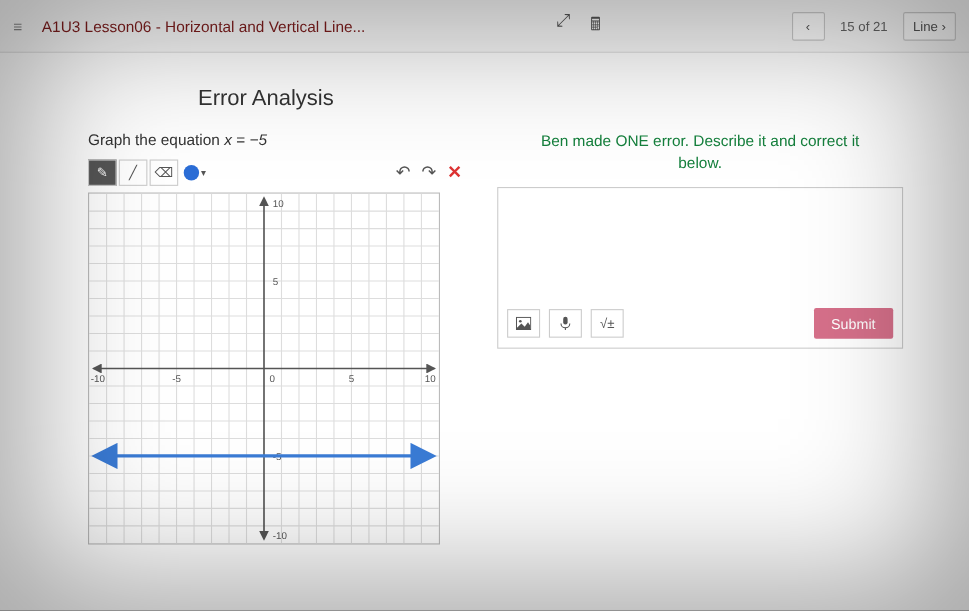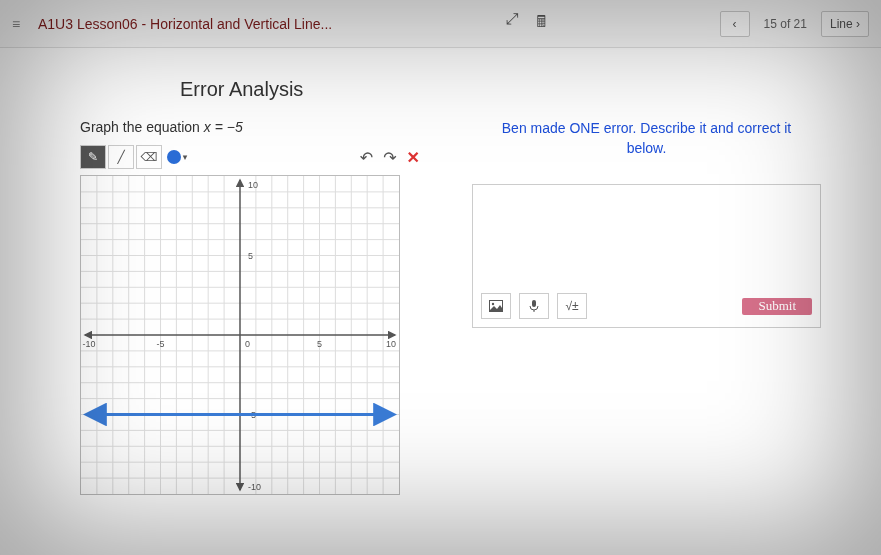--- a/index.html
+++ b/index.html
@@ -62,21 +62,21 @@
   position: relative;
 }
 .page-title {
   text-align: left;
   font-size: 20px;
   color: #333;
   font-weight: 400;
   margin-bottom: 18px;
   margin-left: 100px;
 }
-.columns { display: flex; gap: 52px; }
+.columns { display: flex; gap: 32px; }
 .left-col { width: 340px; }
 .right-col { flex: 1; }
 .prompt-left {
   font-size: 14px;
   color: #333;
   margin-bottom: 10px;
 }
 .prompt-left .eq { font-style: italic; }
 .toolbar {
   display: flex;
@@ -111,23 +111,23 @@
 .graph-wrap {
   width: 320px;
   height: 320px;
   border: 1px solid #bbb;
   position: relative;
   background: #fff;
 }
 .graph-svg { width: 100%; height: 100%; display: block; }
 .prompt-right {
   font-size: 14px;
-  color: #1d4ed8;
+  color: #15803d;
   text-align: center;
-  margin-bottom: 26px;
+  margin-bottom: 12px;
   line-height: 1.4;
 }
 .answer-box {
   border: 1px solid #ccc;
   background: #fff;
   padding: 8px;
 }
 .answer-text {
   width: 100%;
   height: 80px;
@@ -154,26 +154,25 @@
   justify-content: center;
   font-size: 12px;
   color: #555;
   cursor: pointer;
 }
 .submit-btn {
   margin-left: auto;
   background: #d6708a;
   color: #fff;
   border: none;
-  height: 17px;
+  height: 28px;
   padding: 0 16px;
   font-size: 13px;
   cursor: pointer;
   border-radius: 2px;
-  font-family: Liberation Serif, serif;
 }
 .vignette {
   pointer-events: none;
   position: absolute;
   inset: 0;
   box-shadow: inset 0 0 120px 30px rgba(0,0,0,0.35);
 }
 </style>
 </head>
 <body>

